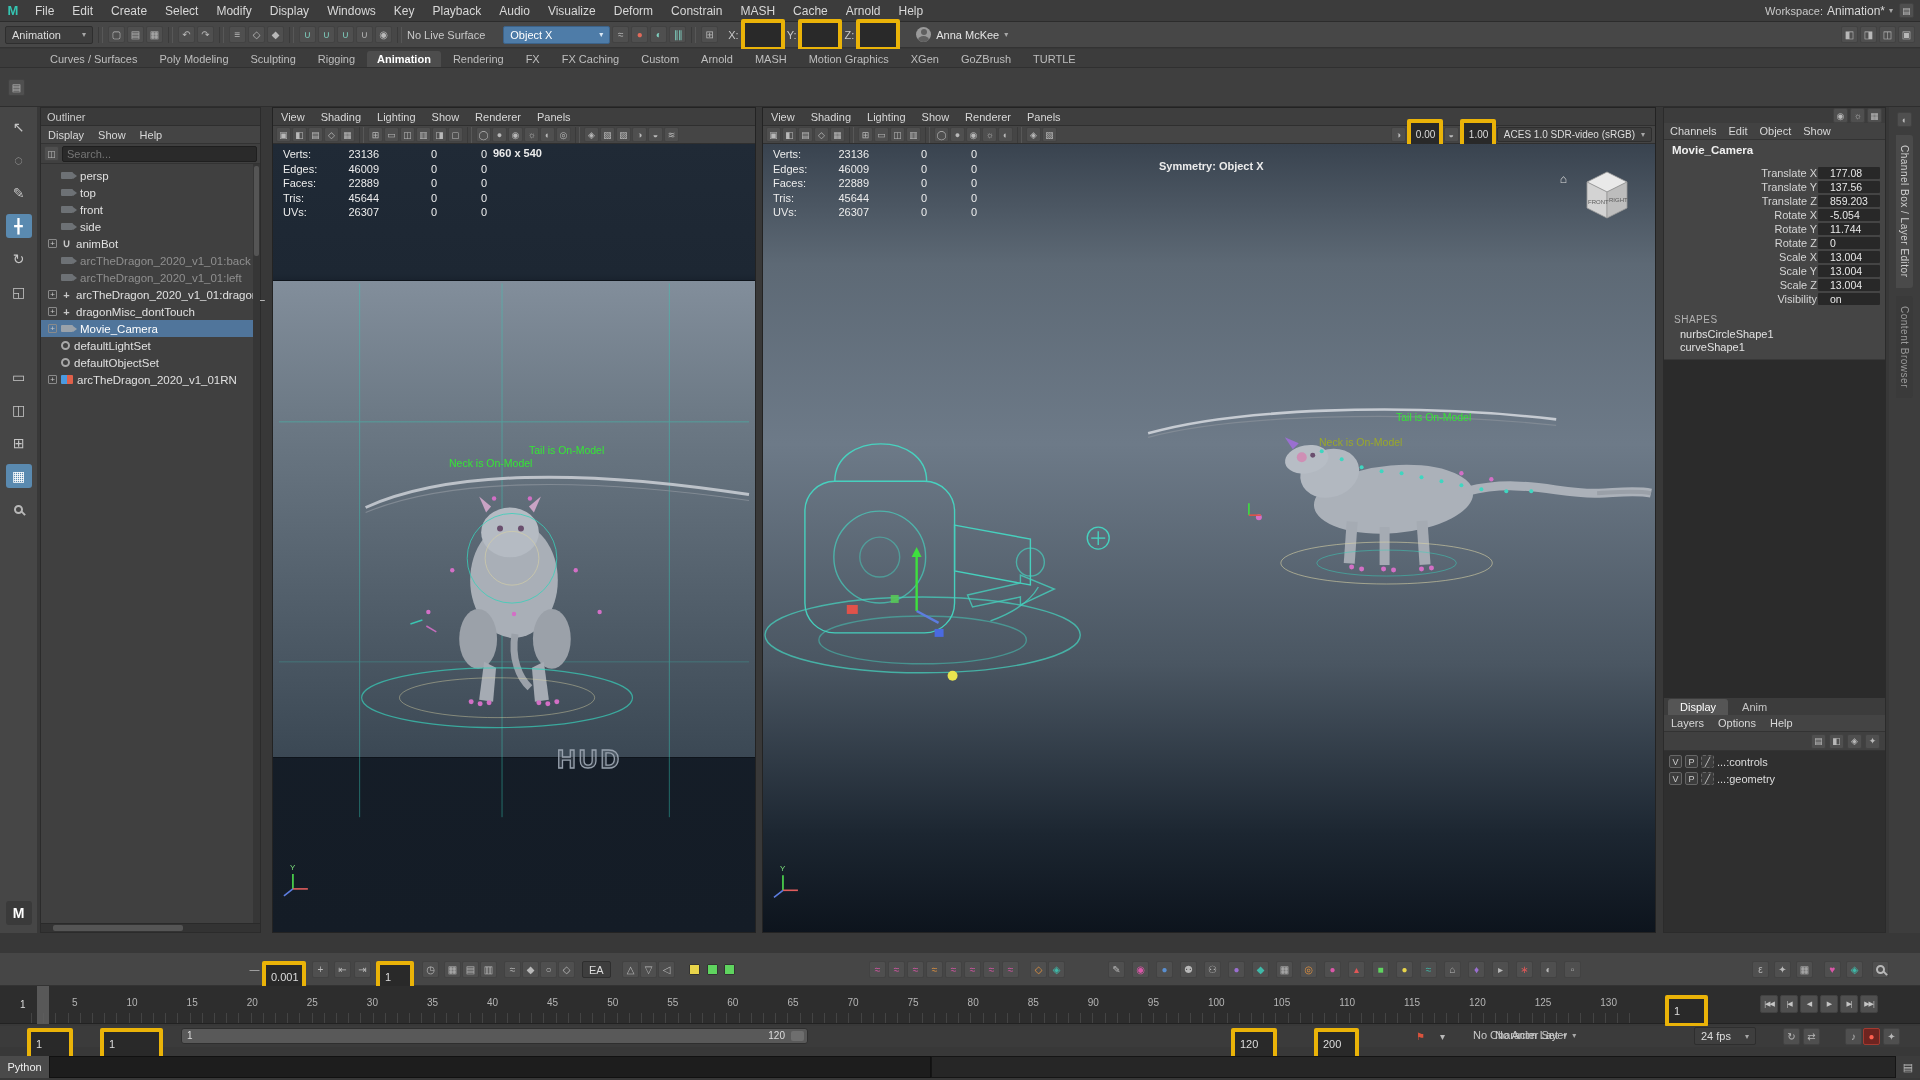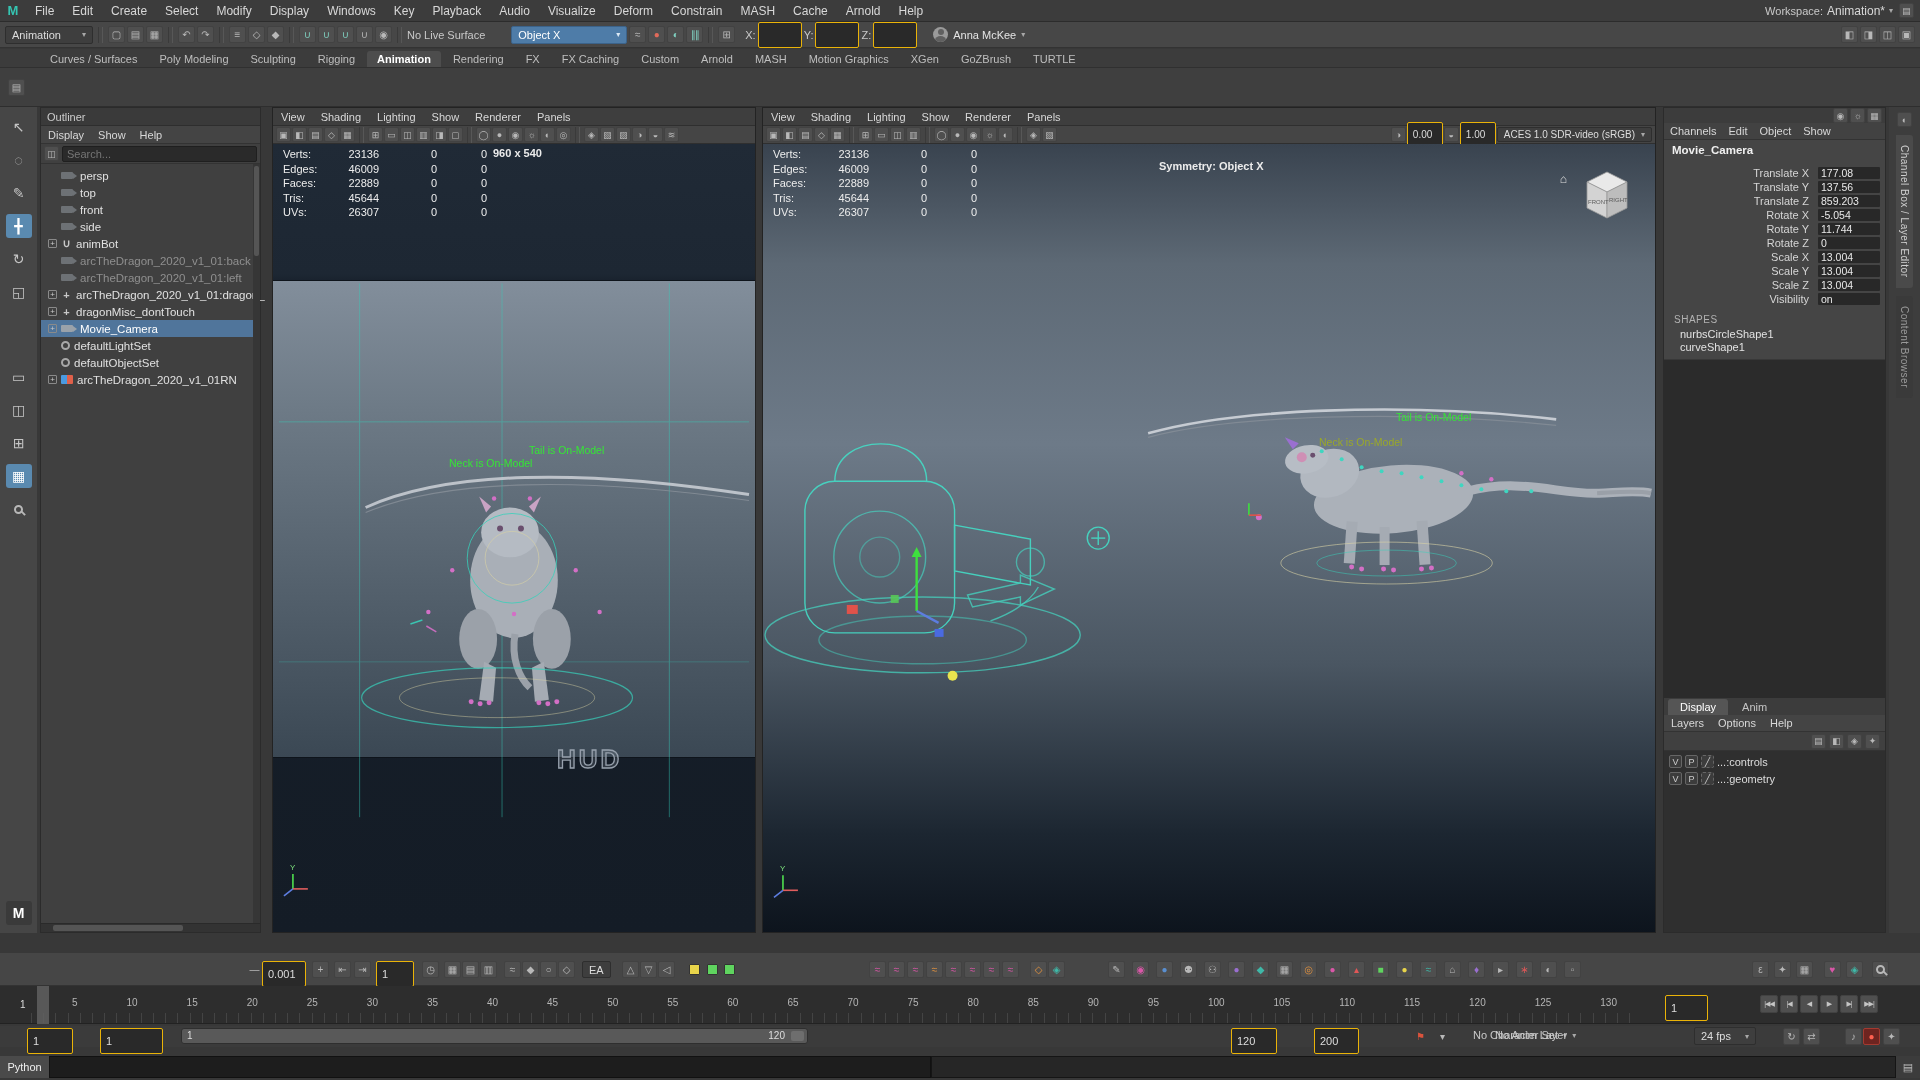--- a/index.html
+++ b/index.html
@@ -6,21 +6,21 @@
 body{background:#1a1a1a}
 .root{position:relative;width:1920px;height:1080px;background:#383838;font-family:"Liberation Sans",sans-serif;font-size:12px;color:#cfcfcf;overflow:hidden}
 .abs{position:absolute}
 .mi{padding:0 9px;height:100%;display:flex;align-items:center;color:#d8d8d8;white-space:nowrap;cursor:default}
 .menubar{left:0;top:0;width:1920px;height:22px;background:#3c3c3c;border-bottom:1px solid #2c2c2c;display:flex;align-items:center}
 .logo{width:26px;height:100%;display:flex;align-items:center;justify-content:center;color:#35c5b2;font-weight:bold;font-size:13px}
 .statusline{left:0;top:22px;width:1920px;height:26px;background:#474747;border-bottom:1px solid #333;display:flex;align-items:center;padding:0 5px;gap:2px}
 .sep{width:5px;height:16px;border-left:1px solid #3a3a3a;border-right:1px solid #575757;margin:0 3px;flex:none}
 .ib{min-width:17px;height:17px;background:#4f4f4f;border:1px solid #424242;border-radius:2px;display:inline-flex;align-items:center;justify-content:center;font-size:10px;color:#b8b8b8;flex:none}
 .ib.sm{min-width:15px;height:15px;font-size:9px}
-.fld{background:#292929;border:1px solid #eab308;border-radius:2px;color:#ddd;height:17px;display:flex;align-items:center;padding:12px 5px;font-size:11px;flex:none}
+.fld{background:#292929;border:4px solid #eab308;border-radius:2px;color:#ddd;height:17px;display:flex;align-items:center;padding:12px 5px;font-size:11px;flex:none}
 .dd{background:#3e3e3e;border:1px solid #2e2e2e;border-radius:2px;height:18px;display:flex;align-items:center;padding:0 6px;gap:6px;font-size:11px;color:#ddd;flex:none}
 .ddflat{display:flex;align-items:center;gap:5px;font-size:11px;color:#c9c9c9;flex:none}
 .chev{font-size:8px;color:#a8a8a8}
 .bluedd{background:#4e7ca8;border-color:#3c638a;color:#fff}
 .lbl{font-size:11px;color:#c9c9c9;white-space:nowrap}
 .avatar{width:15px;height:15px;border-radius:50%;background:#9a9a9a;position:relative;overflow:hidden;flex:none}
 .avatar:before{content:"";position:absolute;left:4.5px;top:2px;width:6px;height:6px;border-radius:50%;background:#606060}
 .avatar:after{content:"";position:absolute;left:2px;top:9px;width:11px;height:8px;border-radius:50% 50% 0 0;background:#606060}
 .shelftabs{left:0;top:49px;width:1920px;height:19px;background:#3c3c3c;display:flex;align-items:flex-end;padding-left:40px;gap:2px;border-bottom:1px solid #303030}
 .stab{padding:2px 10px;font-size:11px;color:#bfbfbf;white-space:nowrap}
@@ -67,22 +67,22 @@
 .green{position:absolute;font-size:10.5px;color:#35e635;z-index:3;white-space:nowrap}
 .hud{position:absolute;left:284px;top:600px;font-size:26px;font-weight:bold;letter-spacing:3px;color:rgba(160,170,182,0.18);-webkit-text-stroke:1.3px #97a1ad;z-index:3}
 .sym{position:absolute;left:396px;top:16px;font-size:11px;font-weight:bold;color:#ececec;z-index:3}
 .vcube{position:absolute;right:16px;top:22px;z-index:3}
 .homeicon{position:absolute;right:88px;top:28px;z-index:3;color:#dcdcdc;font-size:12px}
 .cb{left:1663px;top:107px;width:223px;height:590px;background:#454545;border:1px solid #2b2b2b;display:flex;flex-direction:column}
 .cbicons{height:15px;display:flex;align-items:center;justify-content:flex-end;gap:2px;padding:1px 3px;background:#3c3c3c}
 .cbmenus{height:17px;display:flex;align-items:center;background:#424242;border-bottom:1px solid #333}
 .cbmenus .mi{font-size:11px;padding:0 6px}
 .cbobj{height:18px;display:flex;align-items:center;padding:2px 8px 0;font-size:11.5px;font-weight:bold;color:#f0f0f0}
-.cbrow{height:14px;display:flex;align-items:center;justify-content:flex-end;padding-right:5px;gap:9px;font-size:11px;color:#d5d5d5}
-.cbval{width:62px;height:12px;background:#282828;border-radius:1px;color:#e8e8e8;font-size:10.5px;display:flex;align-items:center;padding:0 3px;flex:none}
+.cbrow{height:14px;display:flex;align-items:center;justify-content:flex-end;padding-right:5px;gap:1px;font-size:11px;color:#d5d5d5}
+.cbval{width:62px;height:12px;background:#282828;border-radius:1px;color:#e8e8e8;font-size:10.5px;display:flex;align-items:center;padding:0 12px;flex:none}
 .cbshead{padding:8px 0 2px 10px;font-size:10px;letter-spacing:.5px;color:#b2b2b2}
 .cbshape{height:13px;display:flex;align-items:center;padding-left:16px;font-size:11px;color:#e2e2e2}
 .cbempty{flex:1;background:#2b2b2b;border-top:1px solid #383838;margin-top:6px}
 .lp{left:1663px;top:697px;width:223px;height:236px;background:#454545;border:1px solid #2b2b2b;display:flex;flex-direction:column}
 .lptabs{height:17px;display:flex;align-items:flex-end;gap:2px;padding-left:4px;background:#3c3c3c}
 .ltab{padding:2px 12px;font-size:11px;color:#c5c5c5}
 .ltab.active{background:#555;color:#fff;border-radius:3px 3px 0 0}
 .lpmenus{height:17px;display:flex;align-items:flex-end;background:#444;border-bottom:1px solid #333}
 .lpmenus .mi{font-size:11px;padding:0 7px}
 .lpicons{height:19px;display:flex;align-items:center;justify-content:flex-end;gap:3px;padding:0 5px;background:#404040;border-bottom:1px solid #333}
@@ -171,21 +171,21 @@
     <span class="ib">◇</span>
     <span class="ib">◆</span>
     <span class="sep"></span>
     <span class="ib" style="color:#7fd0c0">∪</span>
     <span class="ib" style="color:#7fd0c0">∪</span>
     <span class="ib" style="color:#7fd0c0">∪</span>
     <span class="ib">∪</span>
     <span class="ib">◉</span>
     <span class="sep"></span>
     <span class="lbl">No Live Surface</span>
-    <div class="dd bluedd" style="margin-left:24px;width:116px">
+    <div class="dd bluedd" style="margin-left:16px;width:107px">
       <span>Object X</span>
       <span class="spacer"></span>
         <span class="chev" style="color:#dce9f5">▾</span>
     </div>
     <span class="ib">≈</span>
     <span class="ib" style="color:#e06a5a">●</span>
     <span class="ib" style="color:#7fd0c0">◐</span>
     <span class="ib" style="color:#7fd0c0;letter-spacing:-1px">∥∥</span>
     <span class="sep"></span>
     <span class="ib">⊞</span>

